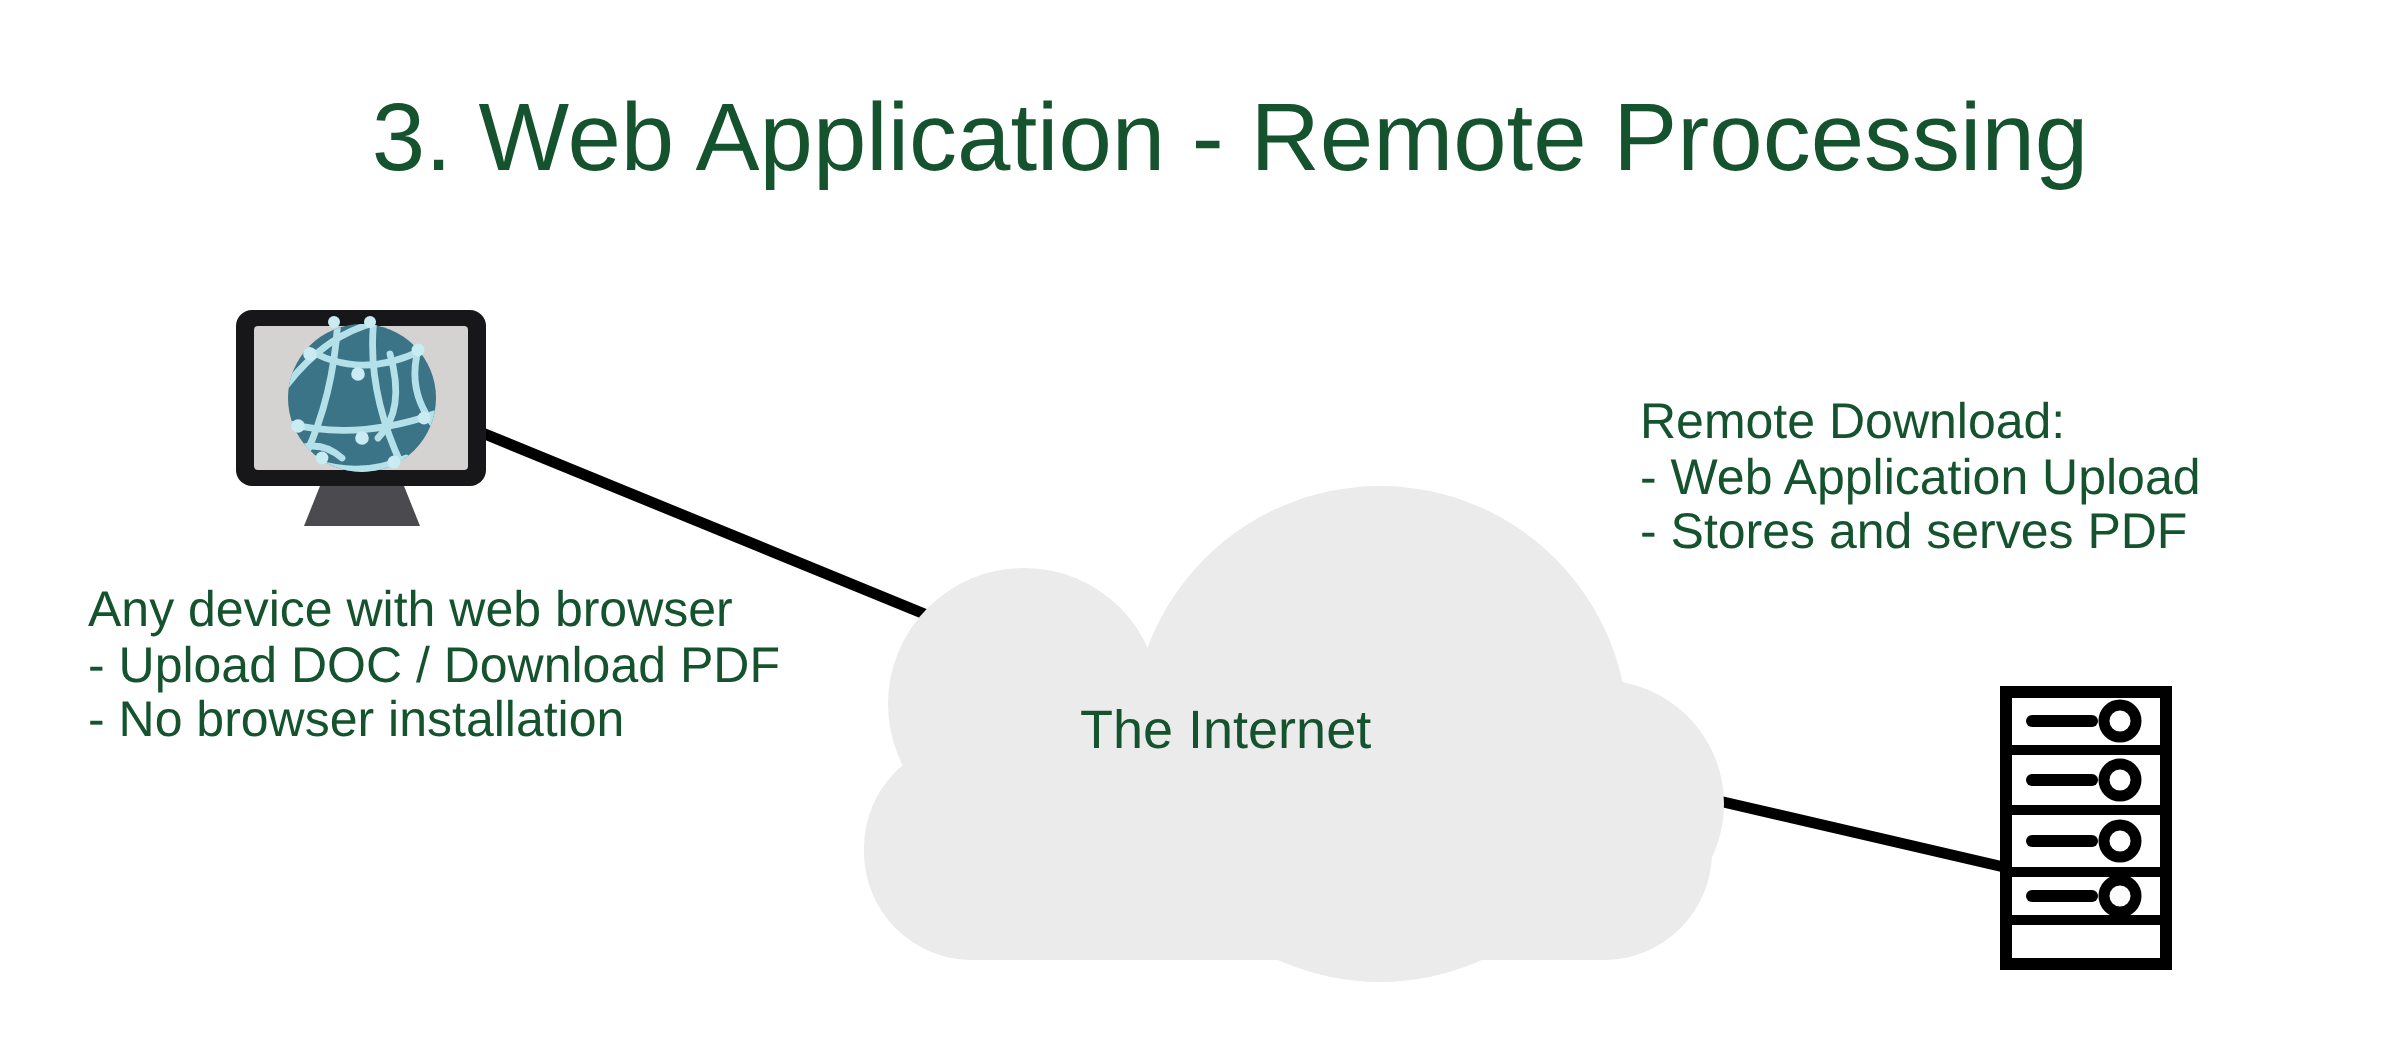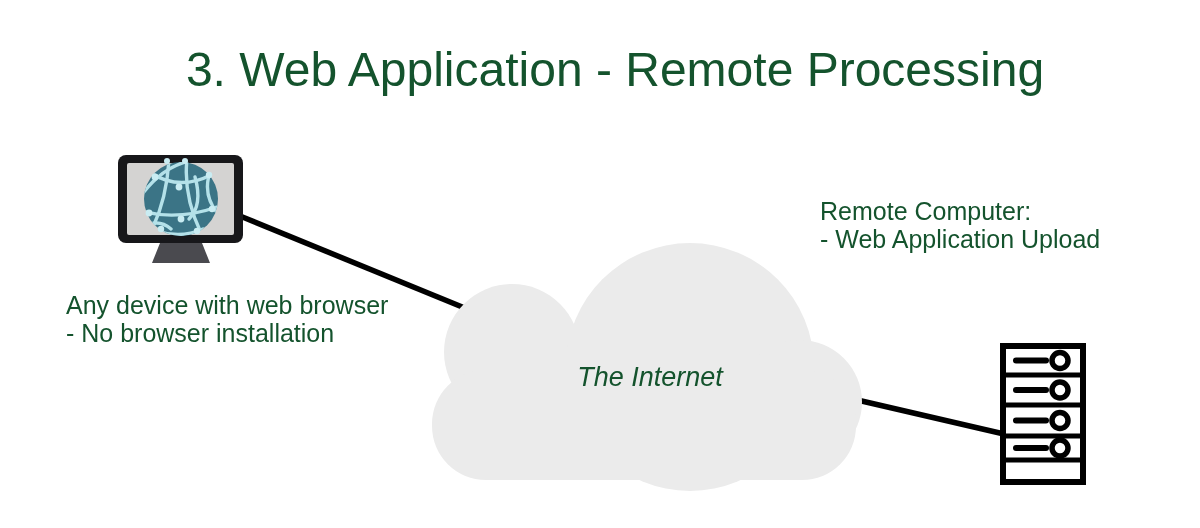--- a/index.html
+++ b/index.html
@@ -38,29 +38,27 @@
     position: absolute;
     left: 996px; top: 340px;
     width: 92px; height: 148px;
   }
   .caption {
     position: absolute;
     font-size: 25px;
     line-height: 27.5px;
     white-space: nowrap;
   }
-  .caption-client { left: 66px; top: 292px; }
+  .caption-client { left: 44px; top: 292px; }
   .caption-server { left: 820px; top: 198px; }
   .cloud-label {
     position: absolute;
-    left: 540px; top: 362px;
+    left: 540px; top: 350px;
     width: 220px;
-    text-align: center;
     font-size: 27px;
-    font-style: italic;
     white-space: nowrap;
   }
 </style>
 </head>
 <body>
 
 <div class="canvas">
 
   <h1 class="page-title">3. Web Application - Remote Processing</h1>
 
@@ -107,26 +105,28 @@
         <circle cx="16" cy="32" r="3.2"></circle>
         <circle cx="4" cy="-38" r="3"></circle>
       </g>
     </g>
   </svg>
 
   <div class="cloud-label">The Internet</div>
 
   <div class="caption caption-client">
     <div>Any device with web browser</div>
+    <div>- Upload DOC / Download PDF</div>
     <div>- No browser installation</div>
   </div>
 
   <div class="caption caption-server">
-    <div>Remote Computer:</div>
+    <div>Remote Download:</div>
     <div>- Web Application Upload</div>
+    <div>- Stores and serves PDF</div>
   </div>
 
   <svg class="server-icon" viewBox="0 0 92 148" aria-hidden="true">
     <rect x="7" y="6" width="80" height="136" fill="#ffffff" stroke="#000" stroke-width="6"></rect>
     <g stroke="#000" stroke-width="5">
       <line x1="7" y1="35" x2="87" y2="35"></line>
       <line x1="7" y1="65" x2="87" y2="65"></line>
       <line x1="7" y1="96" x2="87" y2="96"></line>
       <line x1="7" y1="120" x2="87" y2="120"></line>
     </g>

